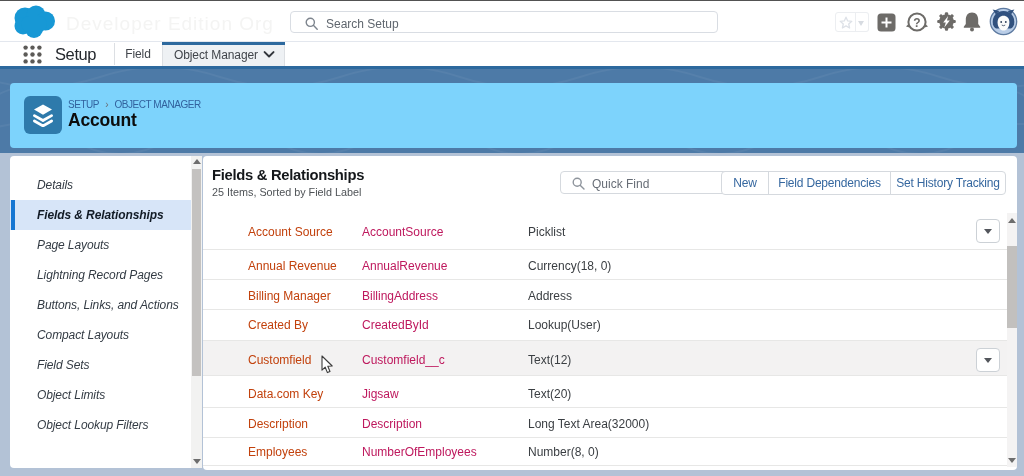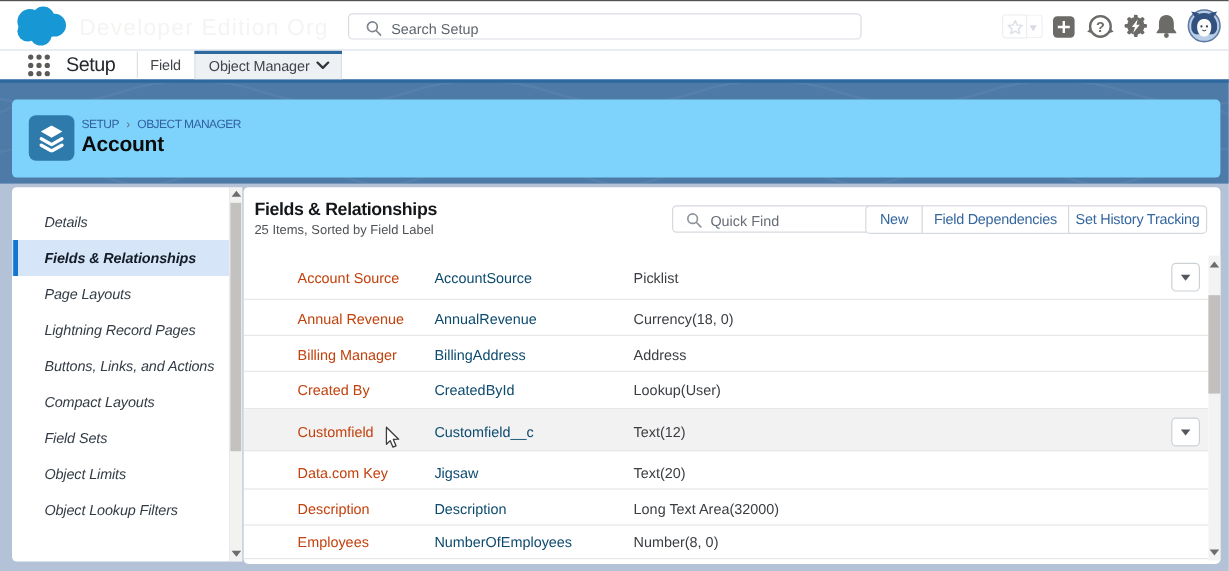--- a/index.html
+++ b/index.html
@@ -49,21 +49,21 @@
   .btngroup { position:absolute; top:15px; height:24px; }
   .btn { position:absolute; top:0; height:24px; background:#fff; border:1px solid #d5d9de; font-size:12px; letter-spacing:-0.2px; color:#35679f; text-align:center; line-height:23px; }
   #btn-new { left:518px; width:48px; border-radius:4px 0 0 4px; }
   #btn-fd  { left:565px; width:123px; }
   #btn-sht { left:687px; width:116px; border-radius:0 4px 4px 0; }
 
   
   #tbl { position:absolute; left:0; top:57px; width:814px; height:254px; overflow:hidden; }
   .row { position:absolute; left:0; width:804px; border-bottom:1px solid #e7e7e6; }
   .row .c1 { position:absolute; left:8px;  font-size:12px; color:#c2410c;margin-left:37px; }
-  .row .c2 { position:absolute; left:159px; font-size:12px; color:#0c4a6e; }
+  .row .c2 { position:absolute; left:159px; font-size:12px; color:#be185d; }
   .row .c3 { position:absolute; left:325px; font-size:12px; color:#3a3e42; }
   .rowbtn { position:absolute; left:773px; width:24px; height:24px; background:#fff; border:1px solid #ccd1d6; border-radius:4px; }
   .rowbtn::after { content:""; position:absolute; left:7px; top:9px; width:0; height:0; border-left:4.5px solid transparent; border-right:4.5px solid transparent; border-top:5px solid #53565c; }
   #mscroll { position:absolute; left:804px; top:57px; width:10px; height:254px; background:#f4f3f3; }
   #mscroll .thumb { position:absolute; left:0px; top:33px; width:10px; height:82px; background:#c2c0be; }
 </style>
 </head>
 <body>
 
 <div id="topbar">

